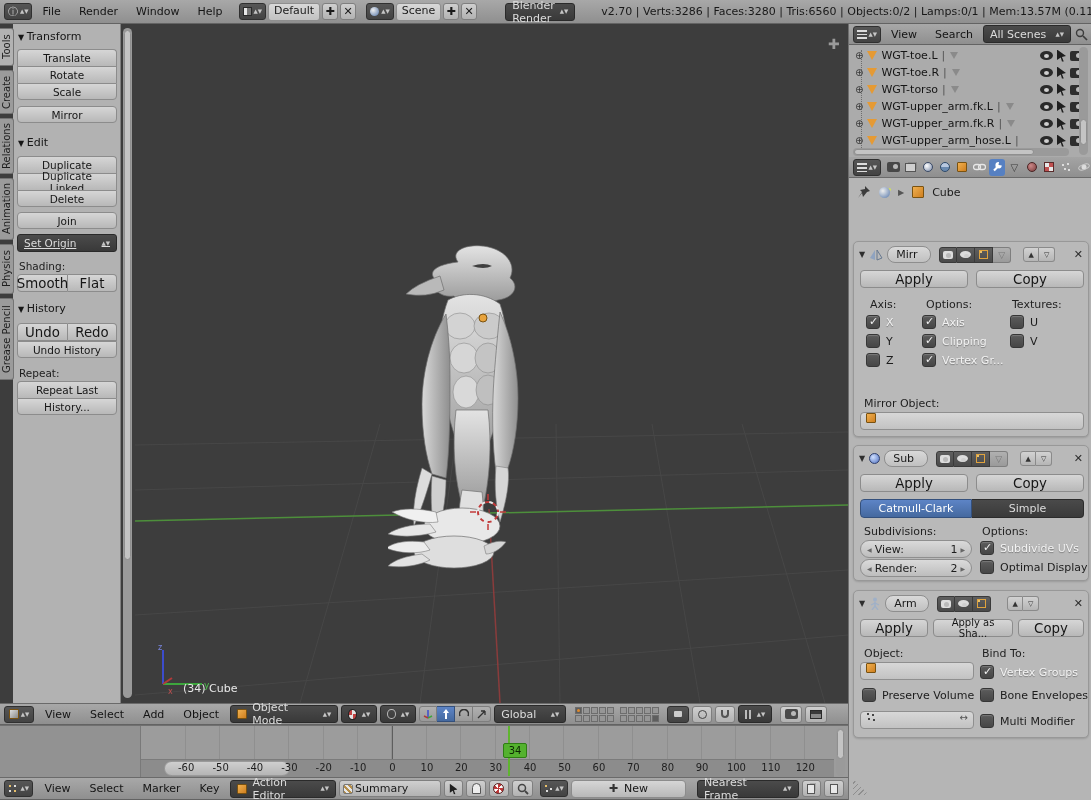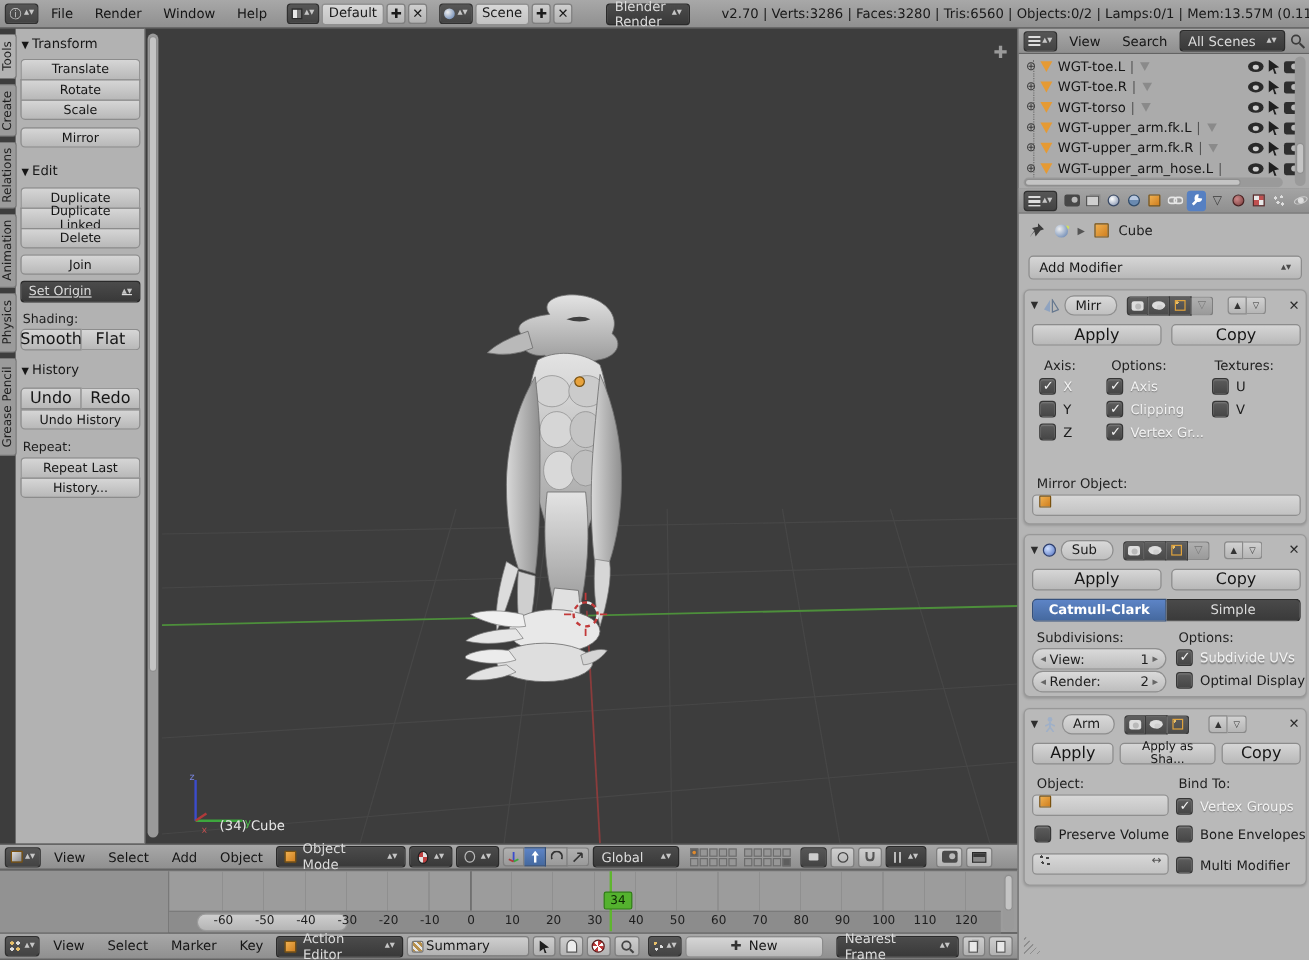--- a/index.html
+++ b/index.html
@@ -585,24 +585,20 @@
     <div style="position:absolute;left:8px;top:28px;display:flex;align-items:center;gap:8px;">
       <svg width="14" height="14">
           <path d="M8 1 L13 6 L10 7 L6 12 L5 8 L1 13 L5 7 L3 5 L8 4 Z" fill="#3c3c3c"></path>
         </svg>
       <span style="width:11px;height:11px;border-radius:50%;background:radial-gradient(circle at 35% 35%,#eee,#5577aa);box-shadow:5px -3px 0 -4px #cfe060;"></span>
       <span style="font-size:8px;color:#555;">▶</span>
       <span class="minicube" style="width:12px;height:12px;"></span>
       <span>Cube</span>
     </div>
 
-    <div class="lb" style="position:absolute;left:8px;top:56px;width:228px;height:20px;justify-content:flex-start;padding:0 8px;">
-      <span>Add Modifier</span>
-      <span class="spin dk" style="margin-left:auto;">▲▼</span>
-    </div>
 
     <div class="panel" style="top:84px;height:196px;">
       <div class="phead">
         <span class="collapse">▼</span>
         <svg width="14" height="12">
             <path d="M6 1 L6 11 L1 9 Z" fill="#8fa3c0"></path>
             <path d="M8 1 L8 11 L13 9 Z" fill="none" stroke="#66788f" stroke-width="1"></path>
           </svg>
         <span class="namechip" style="width:44px;">
             <span>Mirr</span>
@@ -693,21 +689,21 @@
         </span>
         <span style="display:flex;margin-left:8px;">
           <span class="mv" style="border-radius:3px 0 0 3px;">▲</span>
           <span class="mv" style="border-left:none;border-radius:0 3px 3px 0;">▽</span>
         </span>
         <span class="xbtn">✕</span>
       </div>
       <button class="lb" style="position:absolute;left:6px;top:28px;width:108px;">Apply</button>
       <button class="lb" style="position:absolute;left:122px;top:28px;width:108px;">Copy</button>
       <div style="position:absolute;left:6px;top:53px;display:flex;width:224px;">
-        <span class="seg on" style="width:112px;font-weight:bold;">Catmull-Clark</span>
+        <span class="seg on" style="width:112px;">Catmull-Clark</span>
         <span class="seg off" style="width:112px;">Simple</span>
       </div>
       <span class="sect" style="position:absolute;left:10px;top:79px;">Subdivisions:</span>
       <span class="sect" style="position:absolute;left:128px;top:79px;">Options:</span>
       <div class="pill" style="position:absolute;left:6px;top:94px;width:112px;">
         <span class="arr">◀</span>
           <span style="margin-left:3px;">View:</span>
         <span class="val">1</span>
           <span class="arr" style="margin-left:3px;">▶</span>
       </div>

